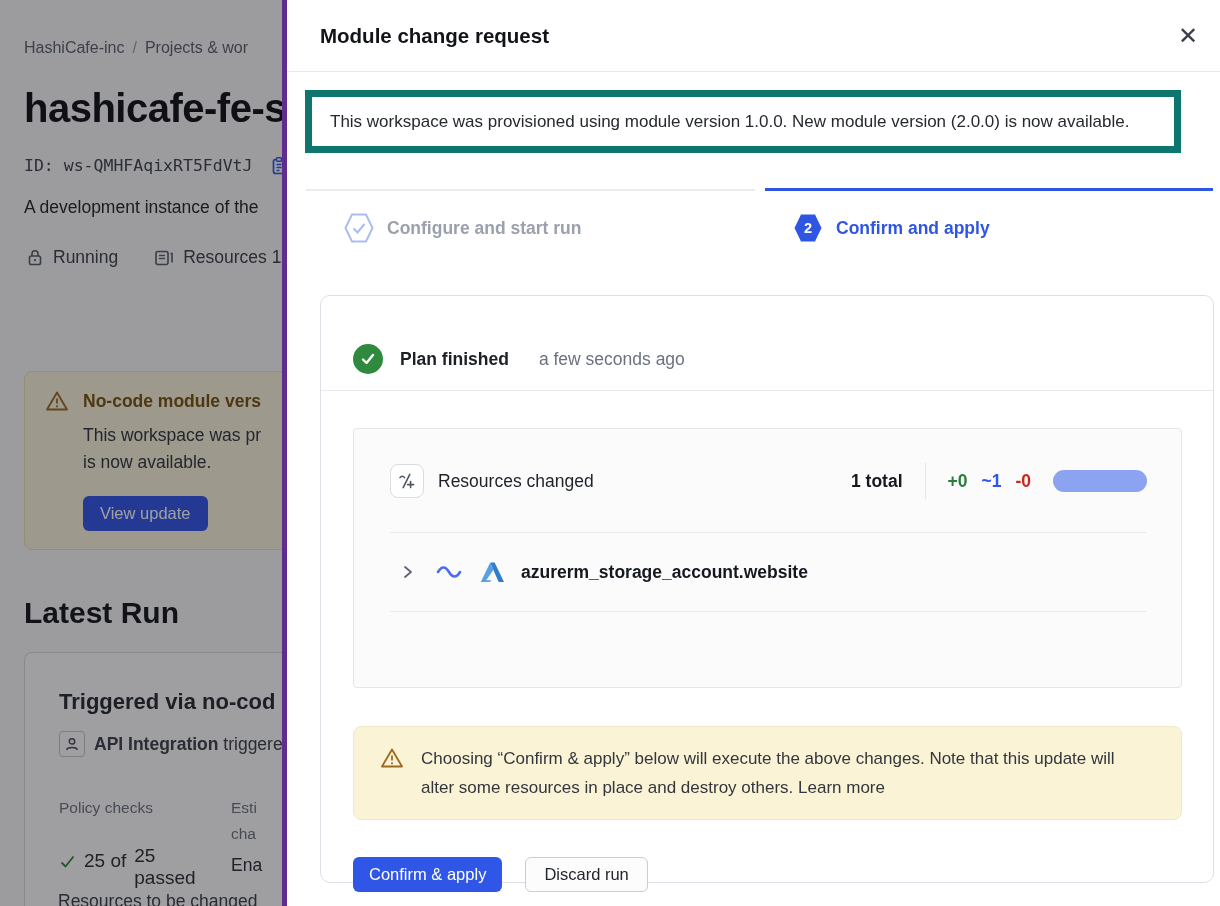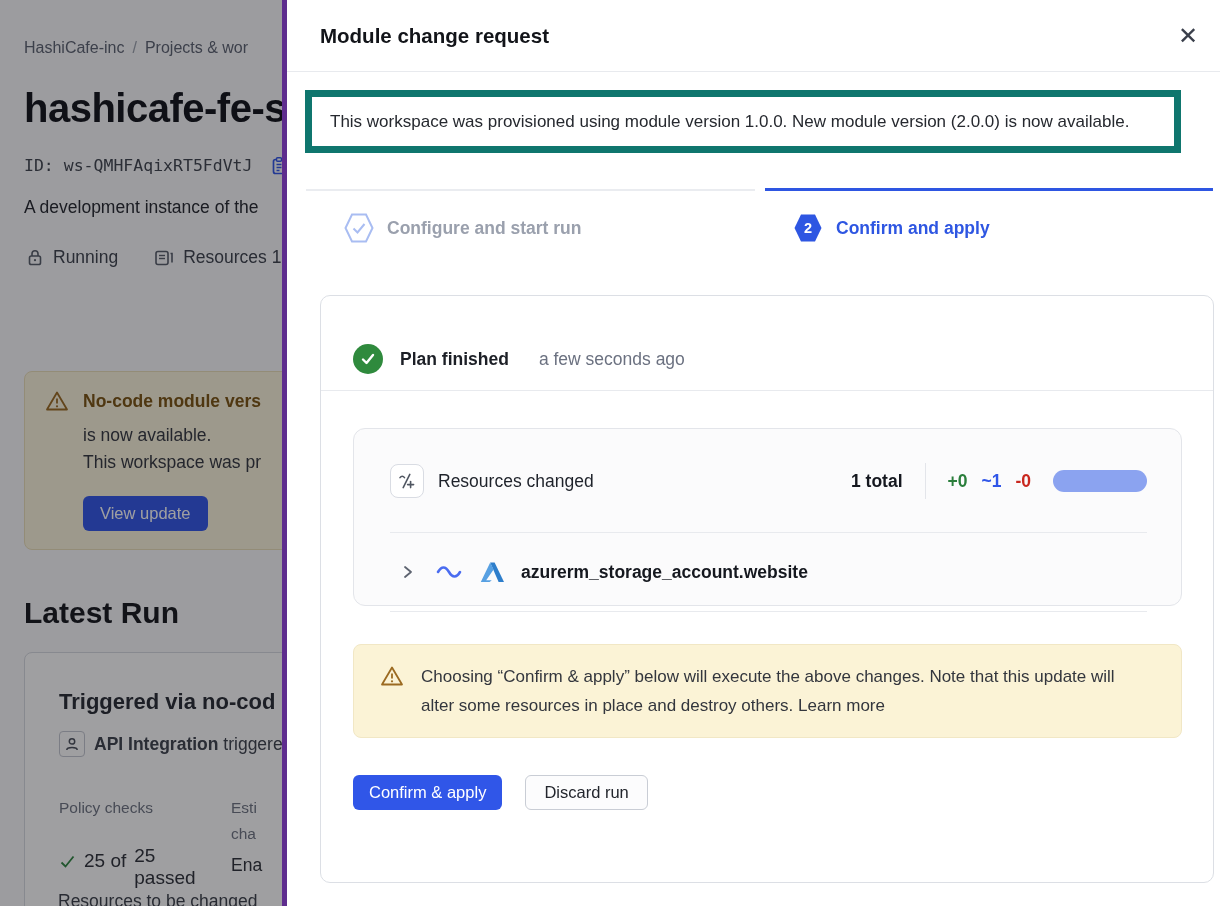--- a/index.html
+++ b/index.html
@@ -57,21 +57,21 @@
   .hex-num { position:absolute; inset:0; display:flex; align-items:center; justify-content:center; color:#fff; font-size:14.5px; font-weight:700; }
   .hex-wrap { position:relative; width:30px; height:30px; }
 
   .outer-card { position:absolute; left:33px; top:295px; width:894px; height:588px; border:1px solid #dcdfe5; border-radius:10px; background:#fff; }
   .plan-row { display:flex; align-items:center; gap:17px; padding:32px 32px 0 32px; height:94px; }
   .plan-check { width:30px; height:30px; border-radius:50%; background:#2f8a3d; display:flex; align-items:center; justify-content:center; flex:0 0 auto; }
   .plan-status { font-size:17.5px; font-weight:700; color:#1c1f26; }
   .plan-time { font-size:17.5px; color:#6b7180; margin-left:13px; }
   .hr { border-top:1px solid #e8eaee; }
 
-  .inner-card { margin:37px 31px 0 32px; height:178px; border:1px solid #e3e5ea; border-radius:12px; background:#fbfbfc; padding:34px 34px 0 36px; }
+  .inner-card { margin:37px 31px 0 32px; height:260px; border:1px solid #e3e5ea; border-radius:4px; background:#fbfbfc; padding:34px 34px 0 36px; }
   .res-head { display:flex; align-items:center; }
   .sq-icon { width:34px; height:34px; background:#fff; border:1px solid #d9dce3; border-radius:8px; display:flex; align-items:center; justify-content:center; flex:0 0 auto; }
   .res-label { font-size:17.5px; color:#1e222a; margin-left:14px; }
   .res-total { margin-left:auto; font-size:17.5px; font-weight:700; color:#15181f; }
   .vdiv { width:1px; height:36px; background:#e3e5ea; margin:0 22px; }
   .cnt { font-size:17.5px; font-weight:700; margin-right:14px; }
   .cnt-add { color:#2a7e3b; }
   .cnt-chg { color:#3056e8; }
   .cnt-del { color:#c9271e; margin-right:8px; }
   .pill { width:94px; height:22px; border-radius:11px; background:#8ba3f0; margin-left:14px; }
@@ -146,22 +146,22 @@
         <span>
           <svg width="24" height="22" viewBox="0 0 24 22">
               <path d="M12 2.5 L22 19.5 H2 Z" fill="none" stroke="#9b6a21" stroke-width="1.8" stroke-linejoin="round"></path>
               <line x1="12" y1="8.5" x2="12" y2="13.5" stroke="#9b6a21" stroke-width="1.8"></line>
               <circle cx="12" cy="16.3" r="1.1" fill="#9b6a21"></circle>
             </svg>
         </span>
         <span>No-code module vers</span>
       </div>
       <div class="notice-body">
+        <div>This workspace was pr</div>
         <div>is now available.</div>
-        <div>This workspace was pr</div>
       </div>
       <button class="btn-view">View update</button>
     </div>
 
     <div class="latest-run-h">Latest Run</div>
 
     <div class="run-card">
       <div class="run-title">Triggered via no-cod</div>
       <div class="trigger-row">
         <span class="icon-box">

